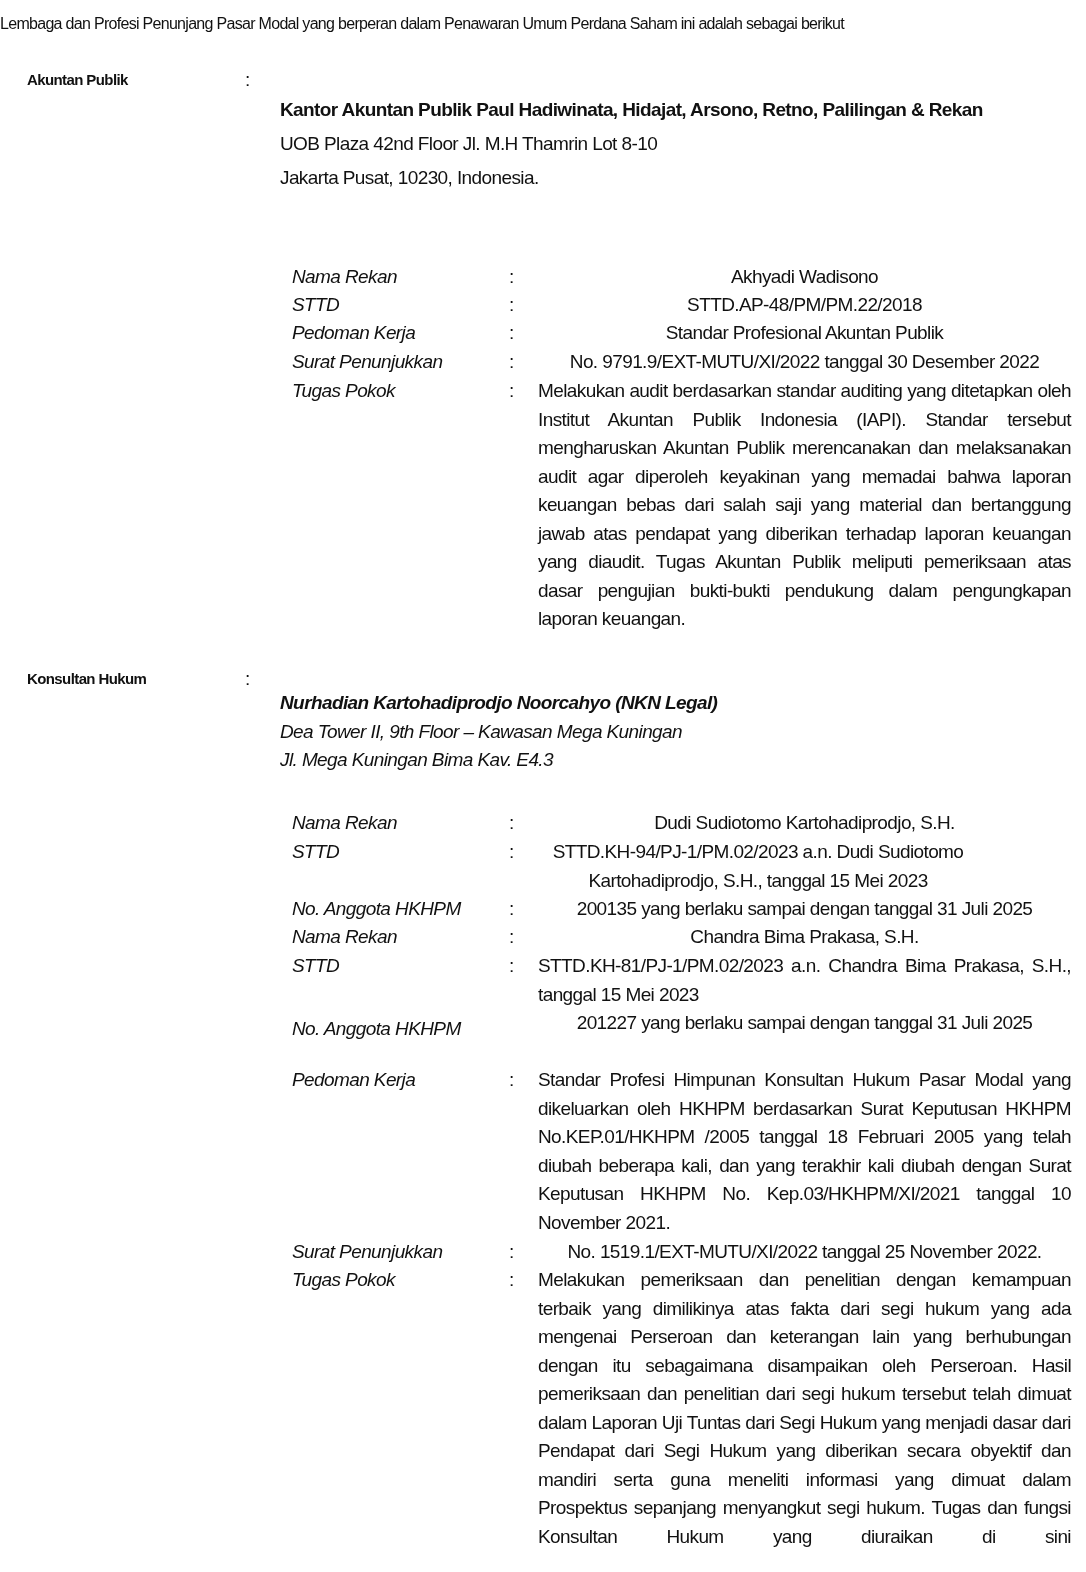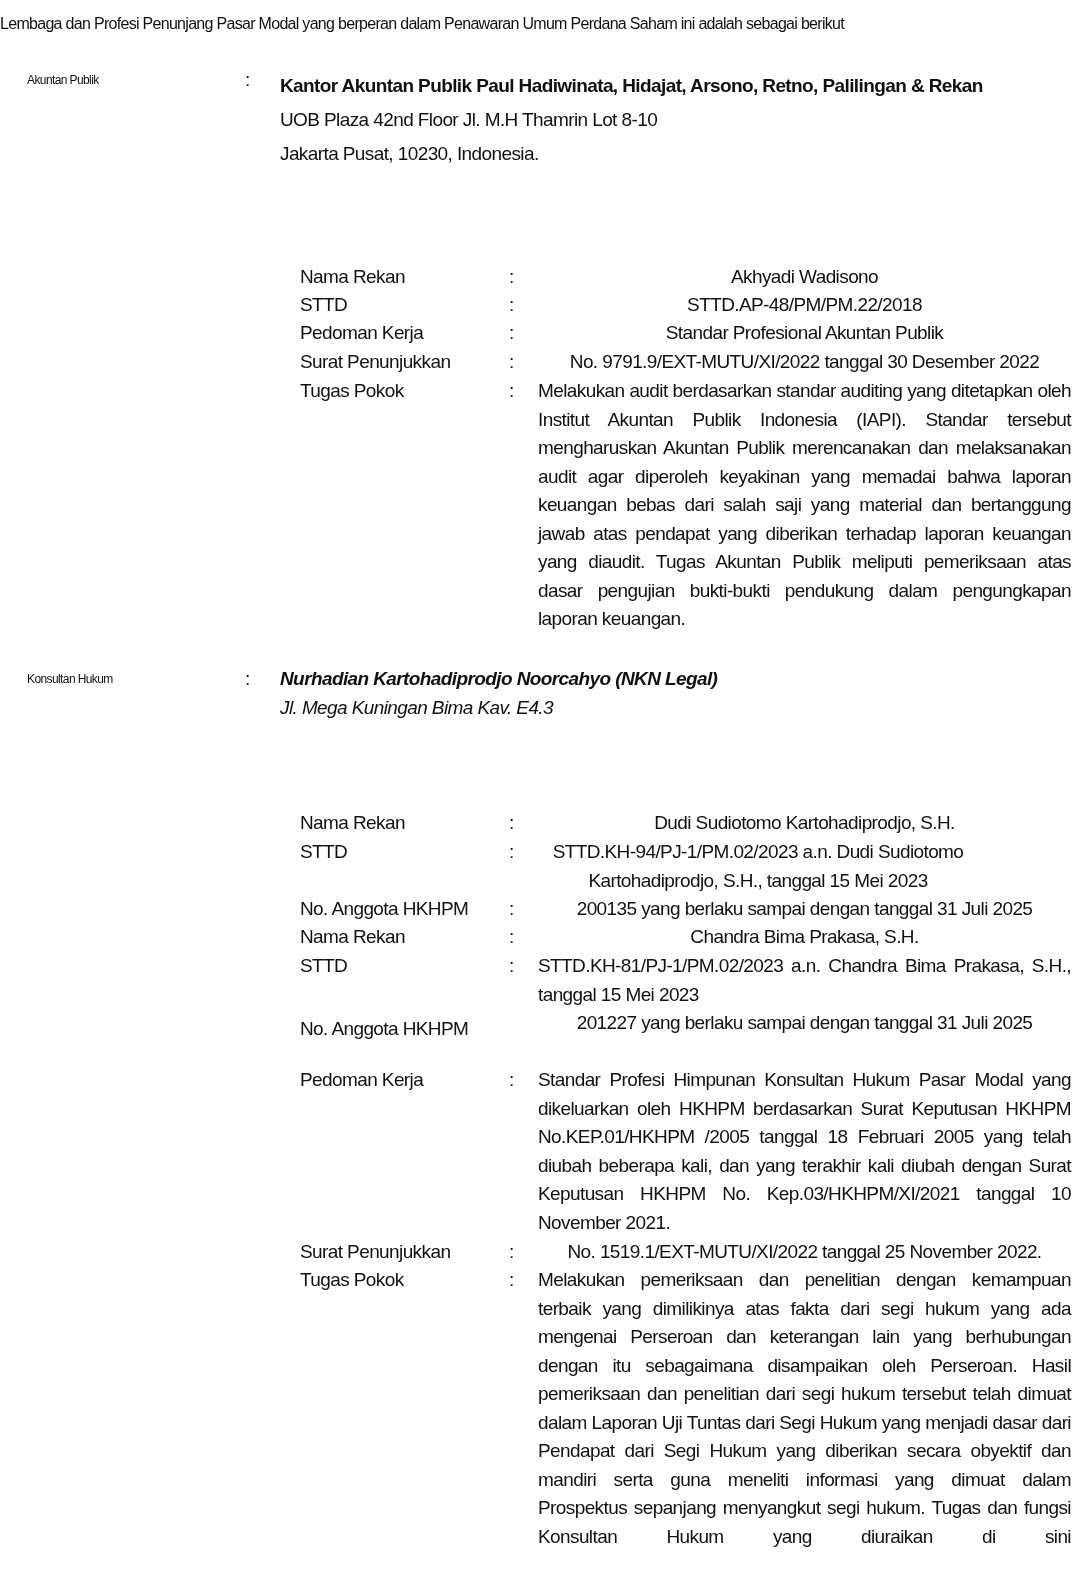--- a/index.html
+++ b/index.html
@@ -7,33 +7,33 @@
     width: 1086px; height: 1572px; overflow: hidden; position: relative;
     font-family: "Liberation Sans", sans-serif;
     color: #111111;
   }
   .intro {
     position: absolute; left: 0; top: 10px; white-space: nowrap;
     font-size: 16px; letter-spacing: -0.7px; line-height: 28px;
   }
   .section { position: absolute; left: 0; width: 1086px; }
   .sec-label {
-    position: absolute; left: 27px; font-weight: normal; font-size: 12px;
+    position: absolute; left: 27px; font-weight: bold; font-size: 15px;
     letter-spacing: -0.6px; line-height: 28px; white-space: nowrap;
   }
   .sec-colon {
     position: absolute; left: 245px; font-size: 19px; line-height: 28px;
   }
   .sec-body {
     position: absolute; left: 280px; width: 790px; font-size: 19px;
     letter-spacing: -0.6px; line-height: 28.5px;
   }
-  .sec-body .bold { font-weight: bold; }
+  .sec-body .bold { font-weight: bold; margin-top: 24px; }
   .row { position: absolute; left: 0; width: 1086px; font-size: 19px; letter-spacing: -0.6px; line-height: 28.5px; }
-  .row .k { position: absolute; left: 300px; white-space: nowrap; }
+  .row .k { position: absolute; left: 292px; white-space: nowrap; font-style: italic; }
   .row .c { position: absolute; left: 509px; }
   .row .v { position: absolute; left: 538px; width: 533px; text-align: justify; }
   .row .v.nj { text-align: center; }
 </style>
 </head>
 <body>
 
 <div class="intro">Lembaga dan Profesi Penunjang Pasar Modal yang berperan dalam Penawaran Umum Perdana Saham ini adalah sebagai berikut</div>
 
 <div class="section" style="top:66px;">
@@ -70,20 +70,21 @@
   <span class="k">Tugas Pokok</span>
   <span class="c">:</span>
   <span class="v">Melakukan audit berdasarkan standar auditing yang ditetapkan oleh Institut Akuntan Publik Indonesia (IAPI). Standar tersebut mengharuskan Akuntan Publik merencanakan dan melaksanakan audit agar diperoleh keyakinan yang memadai bahwa laporan keuangan bebas dari salah saji yang material dan bertanggung jawab atas pendapat yang diberikan terhadap laporan keuangan yang diaudit. Tugas Akuntan Publik meliputi pemeriksaan atas dasar pengujian bukti-bukti pendukung dalam pengungkapan laporan keuangan.</span>
 </div>
 
 <div class="section" style="top:665px;">
   <div class="sec-label" style="top:0;">Konsultan Hukum</div>
   <div class="sec-colon" style="top:0;">:</div>
   <div class="sec-body" style="top:0;font-style:italic;">
     <div class="bold">Nurhadian Kartohadiprodjo Noorcahyo (NKN Legal)</div>
+    <div>Dea Tower II, 9th Floor – Kawasan Mega Kuningan</div>
     <div>Jl. Mega Kuningan Bima Kav. E4.3</div>
   </div>
 </div>
 
 <div class="row" style="top:809px;">
   <span class="k">Nama Rekan</span>
   <span class="c">:</span>
   <span class="v nj">Dudi Sudiotomo Kartohadiprodjo, S.H.</span>
 </div>
 <div class="row" style="top:838px;">

